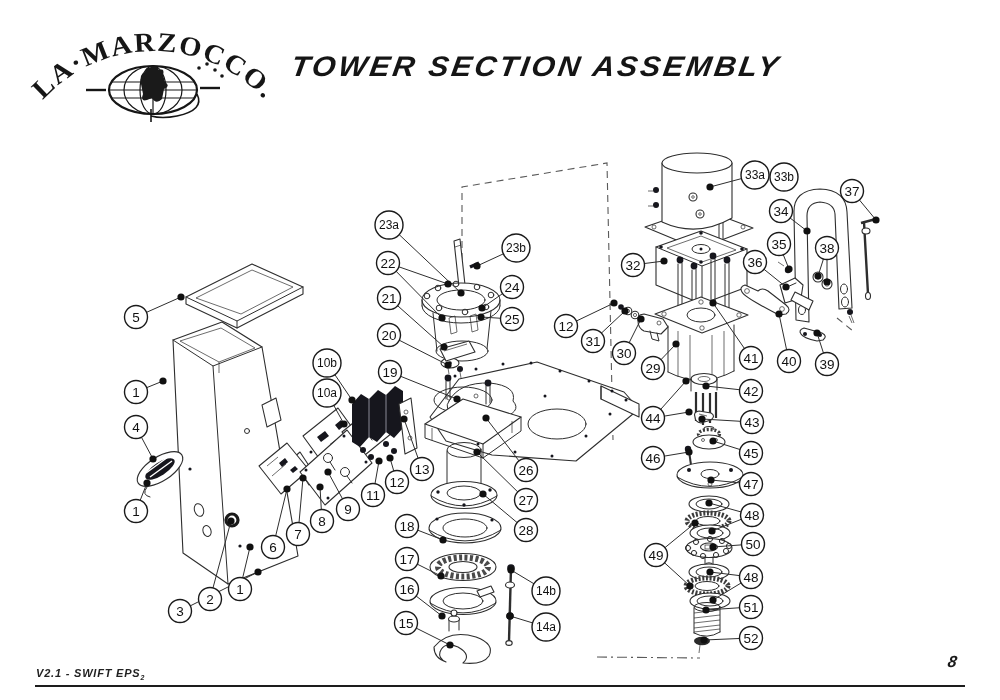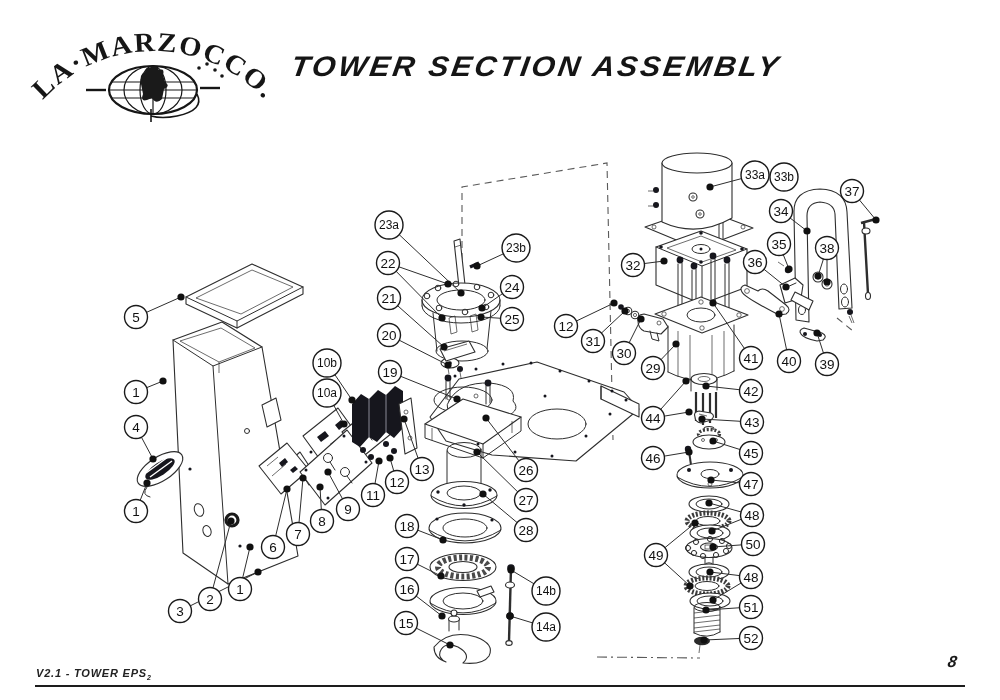--- a/index.html
+++ b/index.html
@@ -753,18 +753,18 @@
           <text x="751" y="607" text-anchor="middle" dy="0.36em" font-size="13.5" class="balloon-text">51</text>
         </g>
         <g>
           <circle cx="751" cy="638" r="11.5" fill="#ffffff" stroke="#1a1a1a" stroke-width="1.4"></circle>
           <text x="751" y="638" text-anchor="middle" dy="0.36em" font-size="13.5" class="balloon-text">52</text>
         </g>
       </g>
   </svg>
 
   <div class="doc-ref">
-    <span>V2.1 - TOWER EPS</span><span class="sub">2</span>
+    <span>V2.1 - SWIFT EPS</span><span class="sub">2</span>
   </div>
   <div class="rule"></div>
   <div class="page-num">8</div>
 
 </div>
 
 </body></html>

